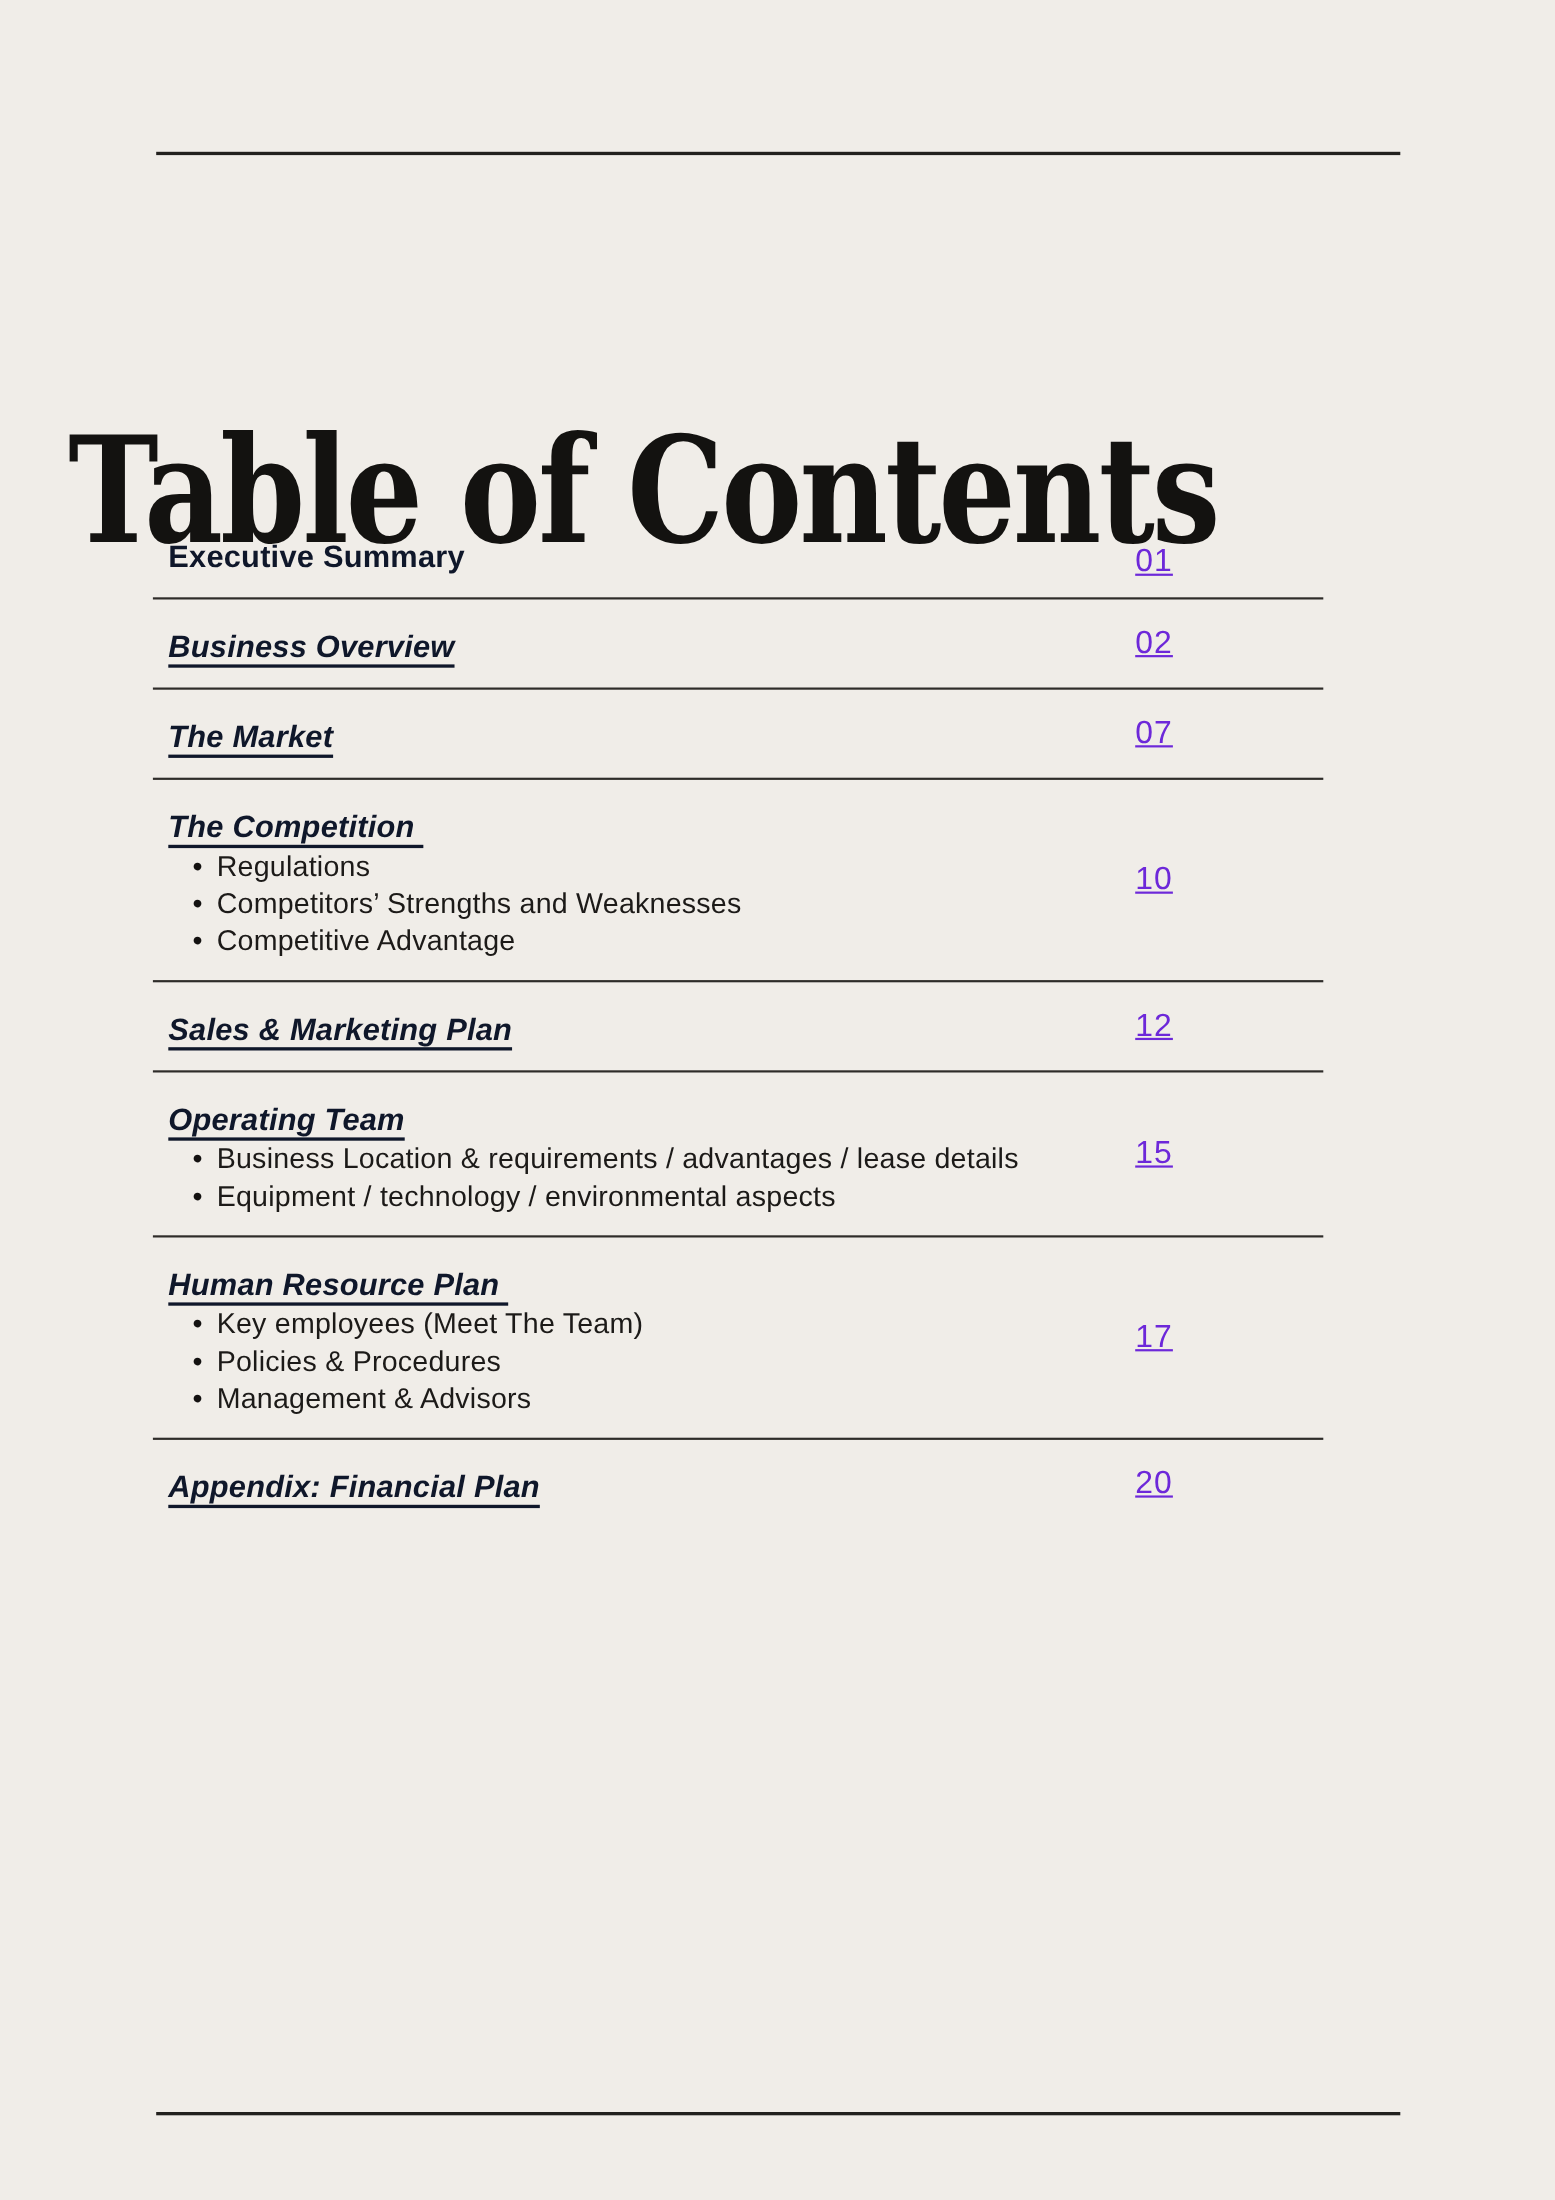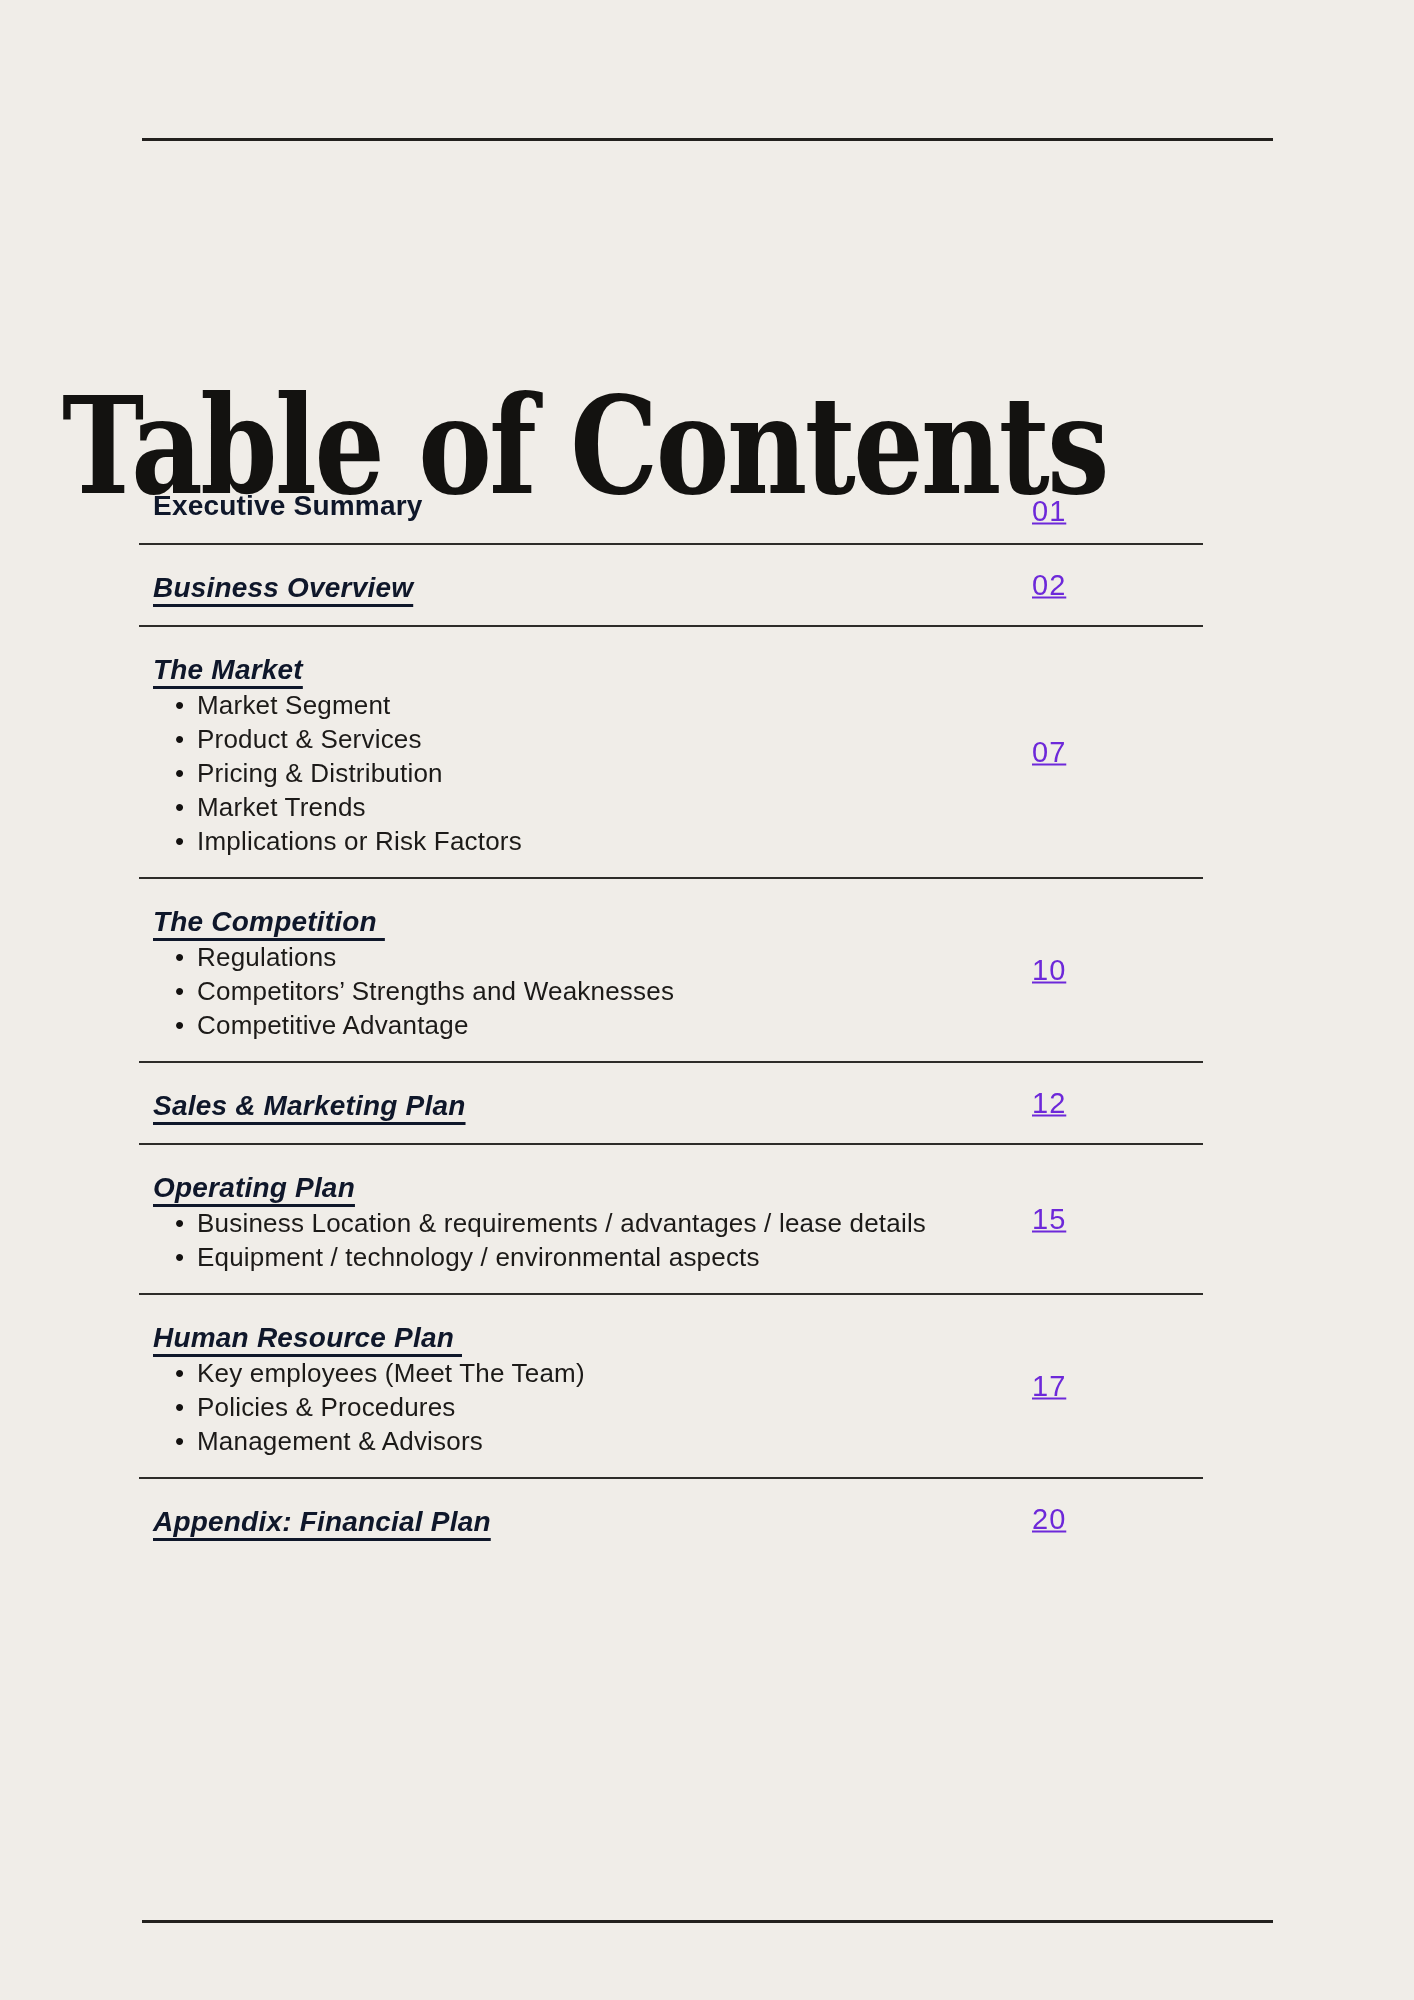--- a/index.html
+++ b/index.html
@@ -125,47 +125,40 @@
     <span class="page-num">01</span>
   </section>
 
   <section class="toc-section underlined">
     <div class="section-title">Business Overview</div>
     <span class="page-num">02</span>
   </section>
 
   <section class="toc-section underlined">
     <div class="section-title">The Market</div>
-    <ul class="toc-items">
-        <li>Market Segment</li>
-        <li>Product &amp; Services</li>
-        <li>Pricing &amp; Distribution</li>
-        <li>Market Trends</li>
-        <li>Implications or Risk Factors</li>
-      </ul>
     <span class="page-num">07</span>
   </section>
 
   <section class="toc-section underlined">
     <div class="section-title">The Competition </div>
     <ul class="toc-items">
         <li>Regulations</li>
         <li>Competitors’ Strengths and Weaknesses</li>
         <li>Competitive Advantage</li>
       </ul>
     <span class="page-num">10</span>
   </section>
 
   <section class="toc-section underlined">
     <div class="section-title">Sales &amp; Marketing Plan</div>
     <span class="page-num">12</span>
   </section>
 
   <section class="toc-section underlined">
-    <div class="section-title">Operating Plan</div>
+    <div class="section-title">Operating Team</div>
     <ul class="toc-items">
         <li>Business Location &amp; requirements / advantages / lease details</li>
         <li>Equipment / technology / environmental aspects</li>
       </ul>
     <span class="page-num">15</span>
   </section>
 
   <section class="toc-section underlined">
     <div class="section-title">Human Resource Plan </div>
     <ul class="toc-items">

